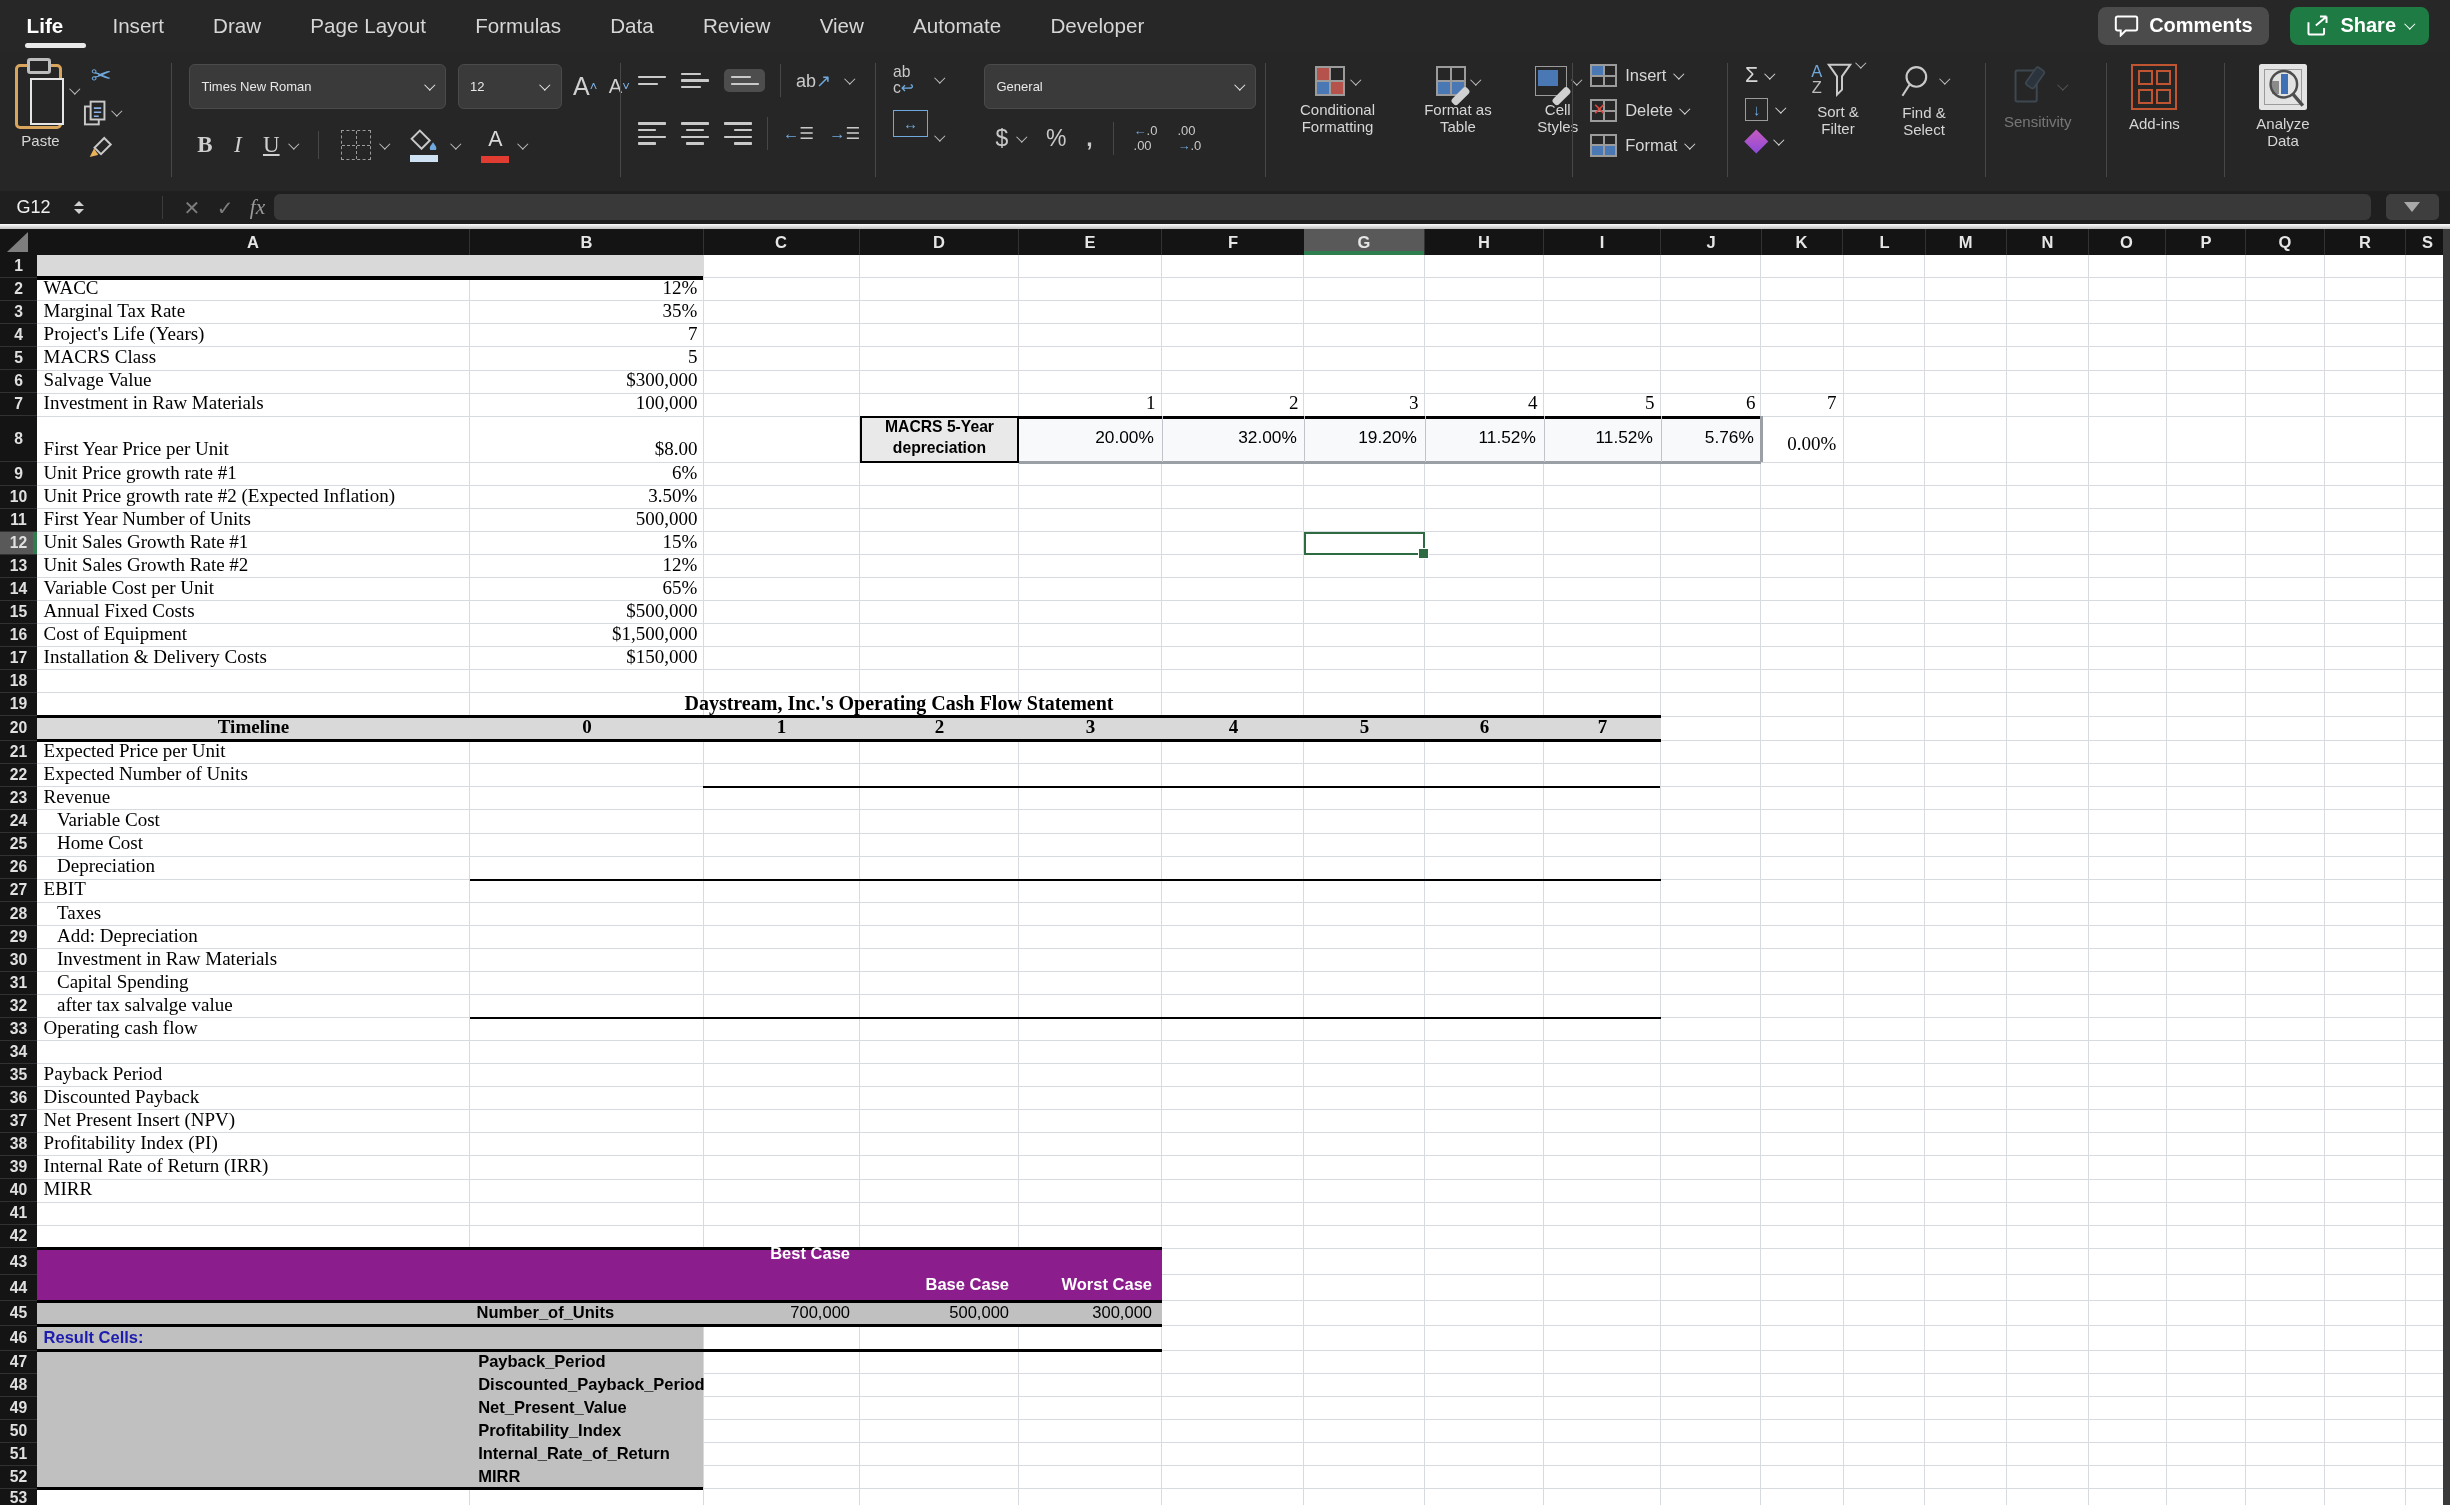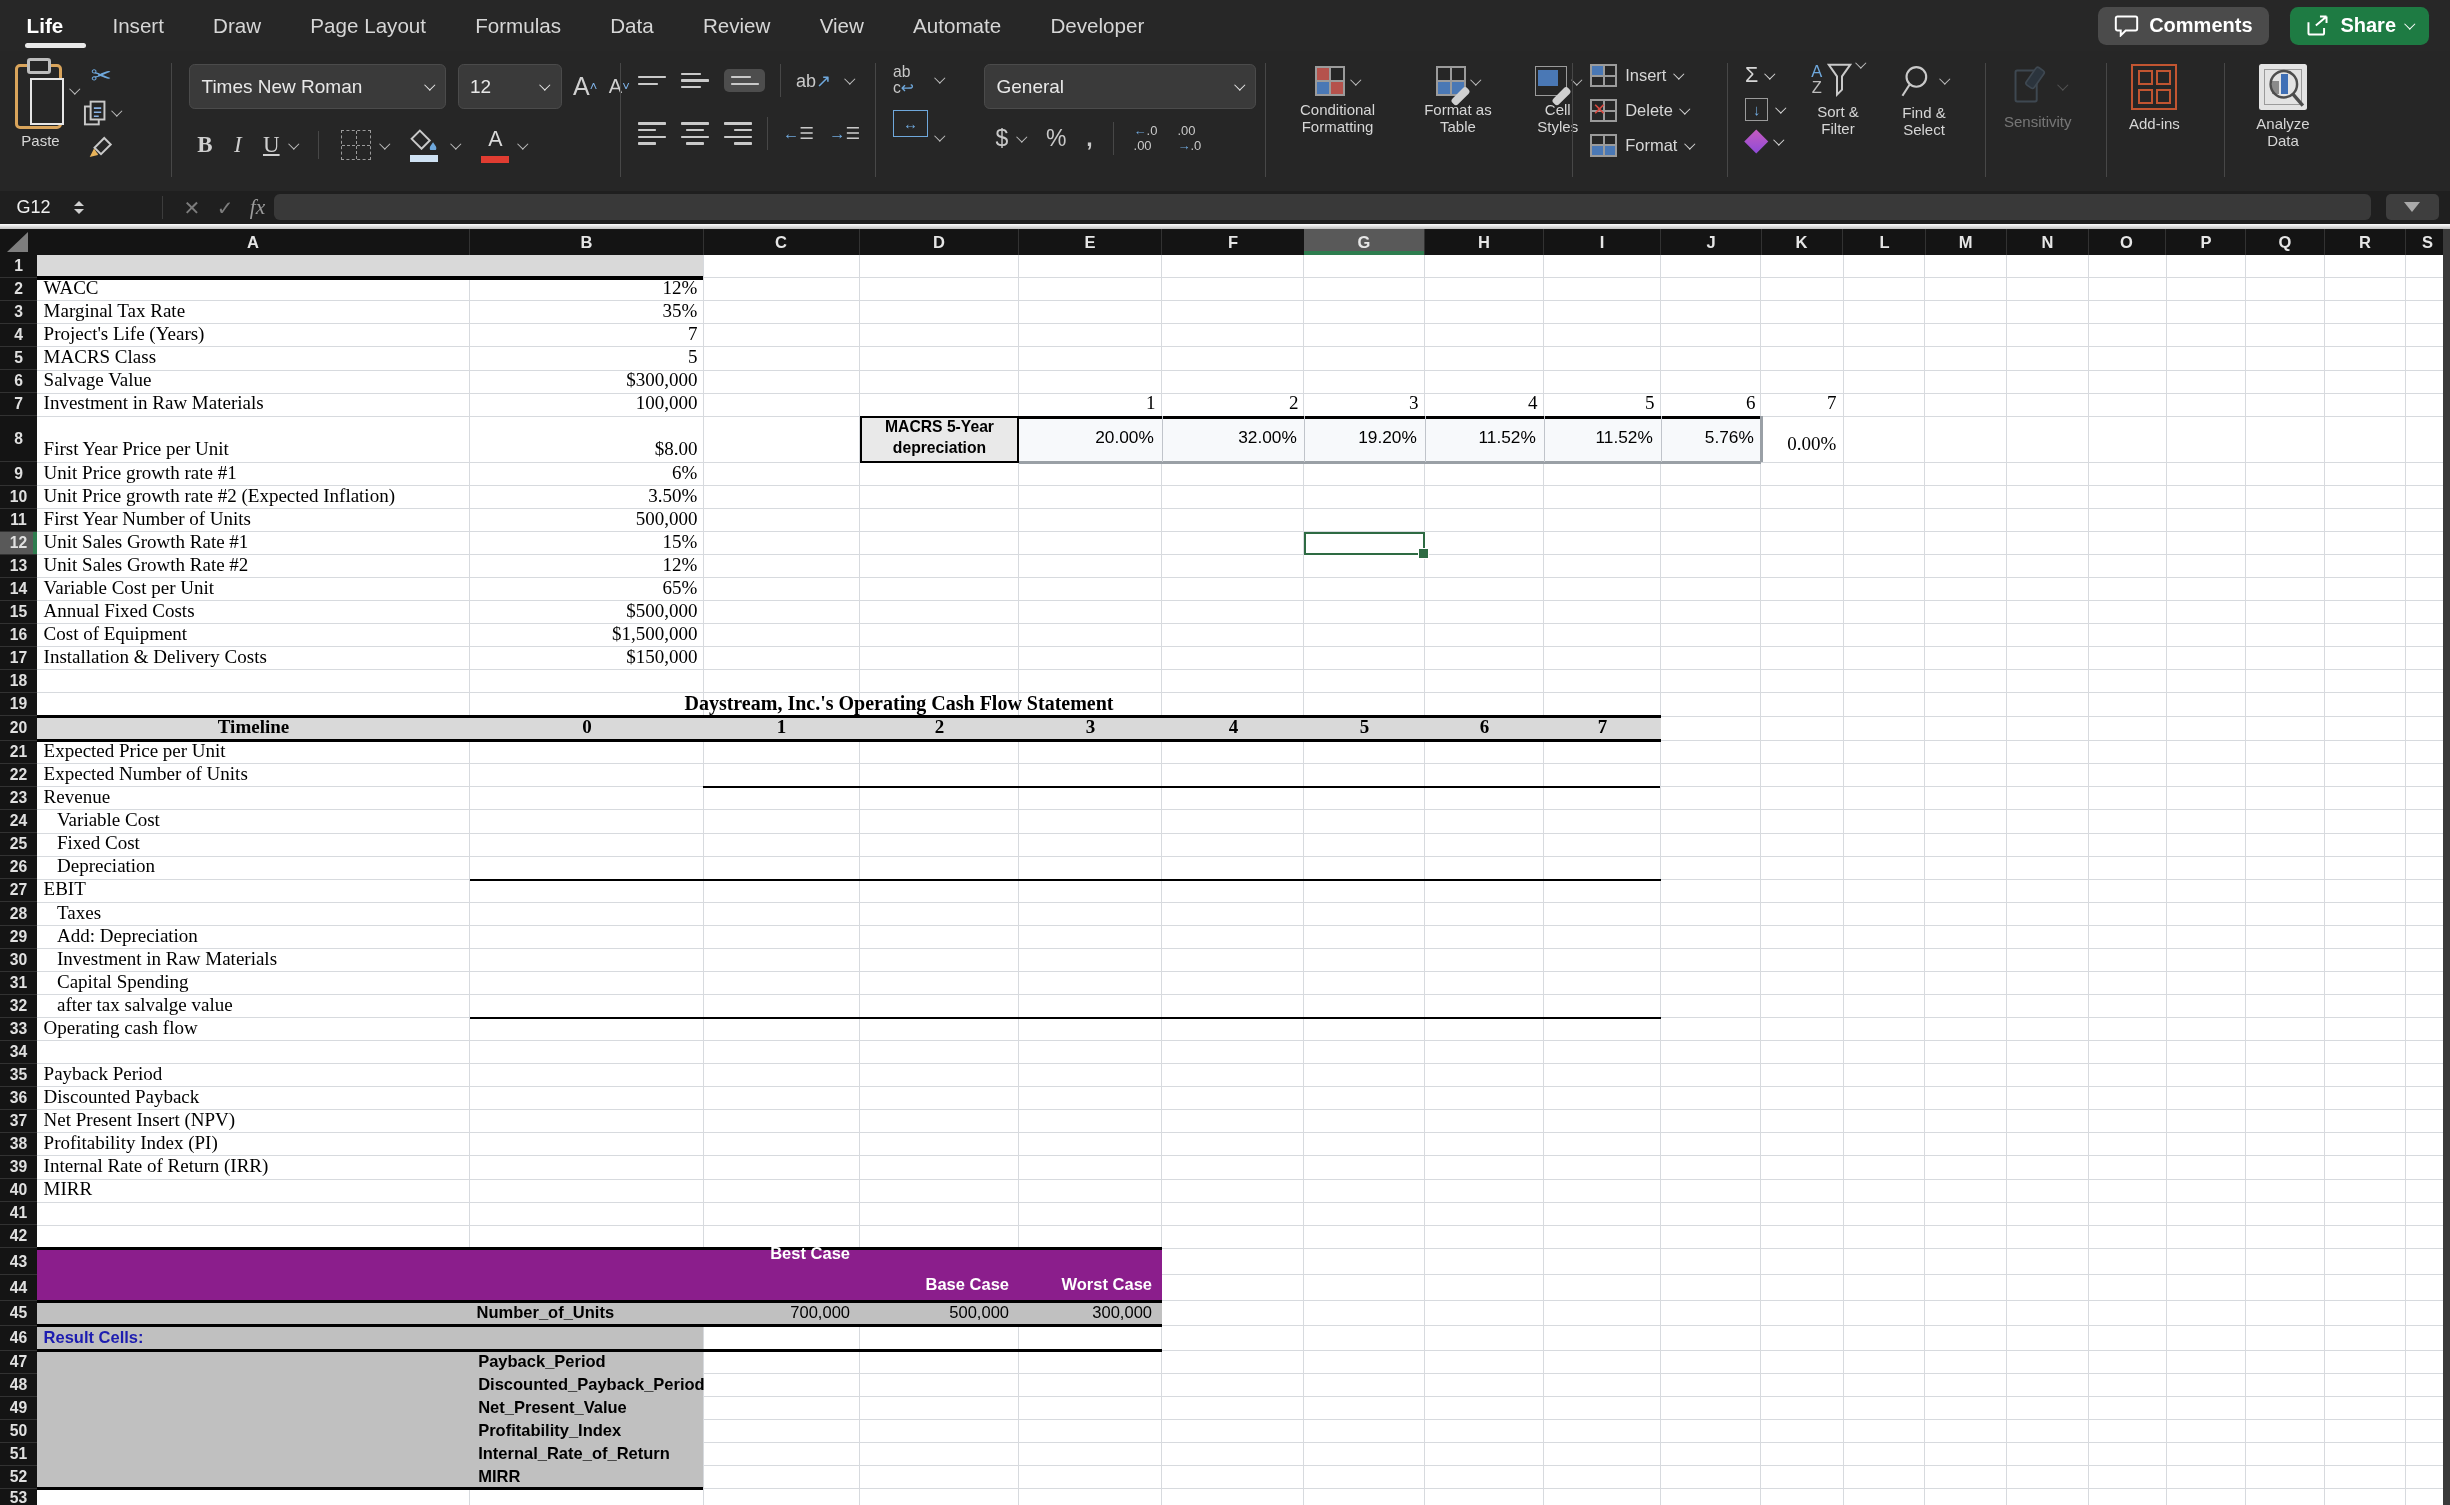--- a/index.html
+++ b/index.html
@@ -13,21 +13,21 @@
   .menu-item.active::after{content:"";position:absolute;left:0;bottom:-5px;width:61px;height:5px;background:#e9e9e9;border-radius:3.3px;}
   .topright{position:absolute;right:21.4px;top:6.6px;display:flex;gap:21.4px;align-items:center;height:38px;}
   .btn-comments{display:flex;align-items:center;gap:10px;background:#4b4b4b;border-radius:8.2px;height:38px;padding:0 16.5px;color:#fff;font-size:20px;font-weight:bold;}
   .btn-share{display:flex;align-items:center;gap:10px;background:#1E7B43;border-radius:8.2px;height:38px;padding:0 15px;color:#fff;font-size:20px;font-weight:bold;}
   .chev{width:9px;height:9px;border-right:2.5px solid currentColor;border-bottom:2.5px solid currentColor;transform:rotate(45deg);display:inline-block;margin-top:-3.3px;}
   .chev.small{width:6.6px;height:6.6px;border-width:1.6px;}
   
   .ribbon{position:absolute;left:0;top:51px;width:100%;height:140px;background:#262626;border-bottom:2.5px solid #151515;color:#cfcfcf;}
   .rsep{position:absolute;top:11.5px;width:0.8px;height:114px;background:#474747;}
   .rgroup{position:absolute;top:0;height:100%;}
-  .combo{background:#3a3a3a;border:0.8px solid #4b4b4b;border-radius:5.8px;color:#e8e8e8;display:flex;align-items:center;justify-content:space-between;padding:0 11.5px;font-size:19px;}
+  .combo{background:#3a3a3a;border:0.8px solid #4b4b4b;border-radius:5.8px;color:#e8e8e8;display:flex;align-items:center;justify-content:space-between;padding:0 11.5px;font-size:13px;}
   .iconbtn{display:flex;align-items:center;justify-content:center;color:#d0d0d0;}
   .bars{display:flex;flex-direction:column;gap:4.1px;}
   .bars i{display:block;height:2.5px;background:#c9c9c9;border-radius:0.8px;}
   .bigbtn{display:flex;flex-direction:column;align-items:center;gap:5px;text-align:center;}
   .bigbtn .cap{font-size:15px;line-height:1.15;color:#d6d6d6;}
   .rowbtn{display:flex;align-items:center;gap:8.2px;font-size:16.5px;color:#d6d6d6;}
   .gridicon{width:28px;height:28px;border:1.6px solid #9b9b9b;display:grid;grid-template-columns:1fr 1fr;grid-template-rows:1fr 1fr;}
   .gridicon span{border:0.8px solid #9b9b9b;}
   .dim{opacity:.45;}
   
@@ -684,21 +684,21 @@
         <div class="cell s-tl" style="left: 823px; top: 461px; width: 159px; height: 25px;">2</div>
         <div class="cell s-tl" style="left: 982px; top: 461px; width: 143px; height: 25px;">3</div>
         <div class="cell s-tl" style="left: 1125px; top: 461px; width: 143px; height: 25px;">4</div>
         <div class="cell s-tl" style="left: 1267px; top: 461px; width: 121px; height: 25px;">5</div>
         <div class="cell s-tl" style="left: 1388px; top: 461px; width: 119px; height: 25px;">6</div>
         <div class="cell s-tl" style="left: 1507px; top: 461px; width: 117px; height: 25px;">7</div>
         <div class="cell s-lbl" style="left: 0px; top: 486px; width: 433px; height: 23px;">Expected Price per Unit</div>
         <div class="cell s-lbl" style="left: 0px; top: 509px; width: 433px; height: 23px;">Expected Number of Units</div>
         <div class="cell s-lbl" style="left: 0px; top: 532px; width: 433px; height: 23px;">Revenue</div>
         <div class="cell s-ind" style="left: 0px; top: 555px; width: 433px; height: 23px;">Variable Cost</div>
-        <div class="cell s-ind" style="left: 0px; top: 578px; width: 433px; height: 23px;">Fixed Cost</div>
+        <div class="cell s-ind" style="left: 0px; top: 578px; width: 433px; height: 23px;">Home Cost</div>
         <div class="cell s-ind" style="left: 0px; top: 601px; width: 433px; height: 23px;">Depreciation</div>
         <div class="cell s-lbl" style="left: 0px; top: 624px; width: 433px; height: 23px;">EBIT</div>
         <div class="cell s-ind" style="left: 0px; top: 648px; width: 433px; height: 23px;">Taxes</div>
         <div class="cell s-ind" style="left: 0px; top: 671px; width: 503px; height: 23px;">Add: Depreciation</div>
         <div class="cell s-ind" style="left: 0px; top: 694px; width: 433px; height: 23px;">Investment in Raw Materials</div>
         <div class="cell s-ind" style="left: 0px; top: 717px; width: 433px; height: 23px;">Capital Spending</div>
         <div class="cell s-ind" style="left: 0px; top: 740px; width: 433px; height: 23px;">after tax salvalge value</div>
         <div class="cell s-lbl" style="left: 0px; top: 763px; width: 433px; height: 23px;">Operating cash flow</div>
         <div class="cell s-lbl" style="left: 0px; top: 809px; width: 433px; height: 23px;">Payback Period</div>
         <div class="cell s-lbl" style="left: 0px; top: 832px; width: 433px; height: 23px;">Discounted Payback</div>

